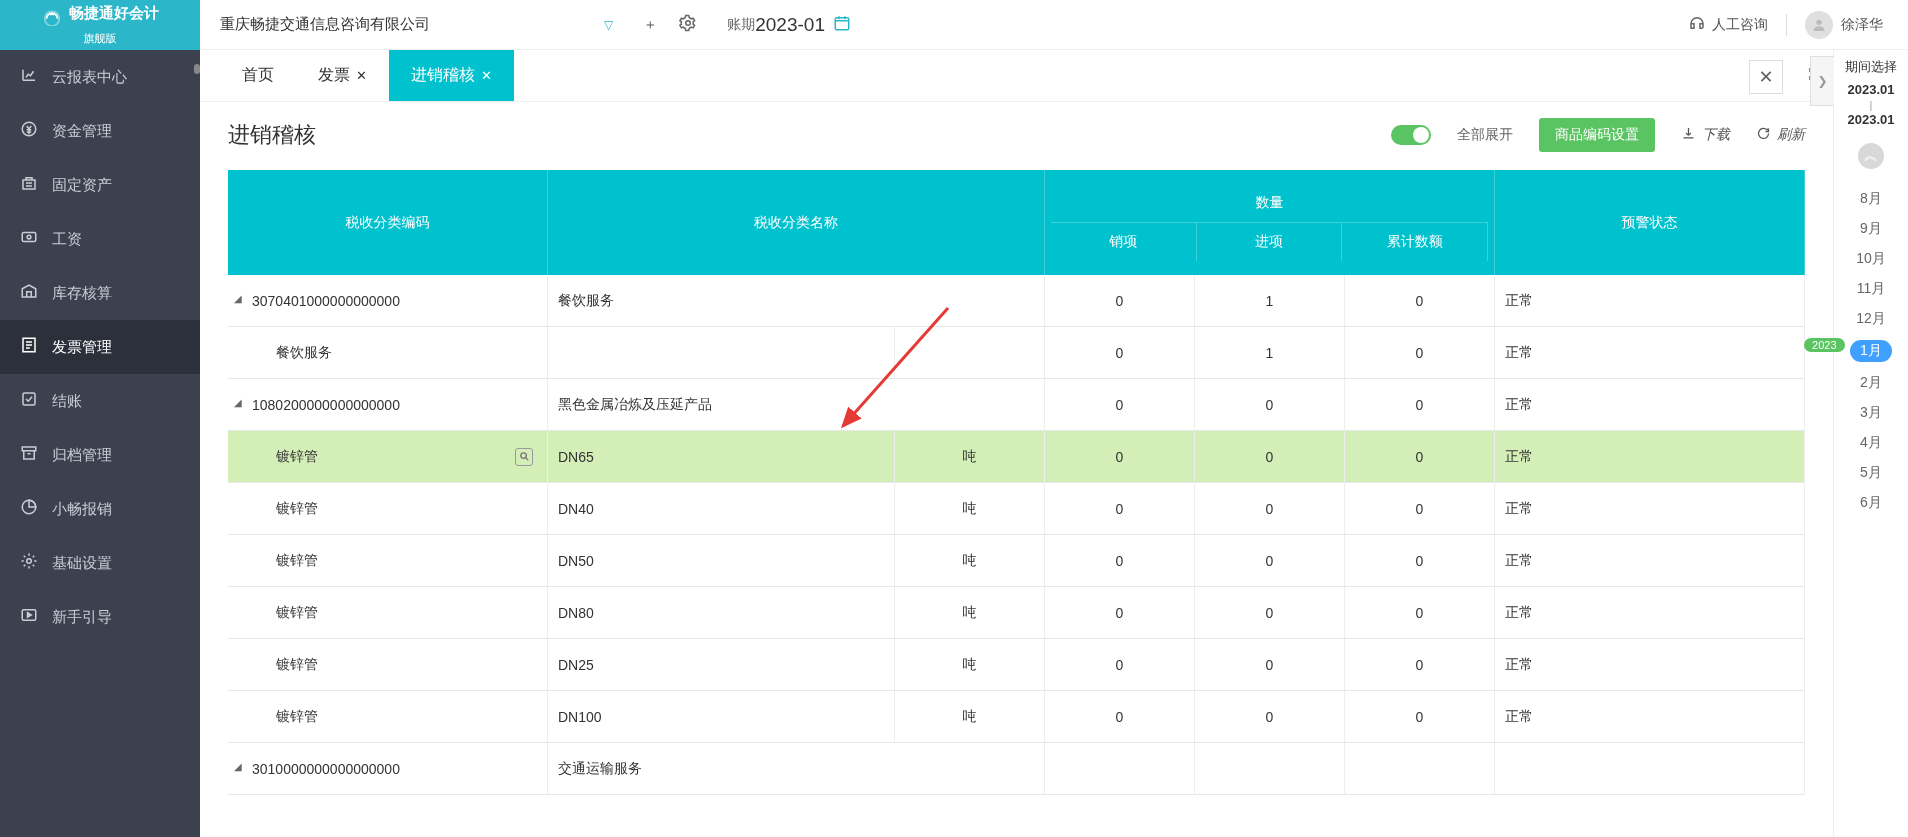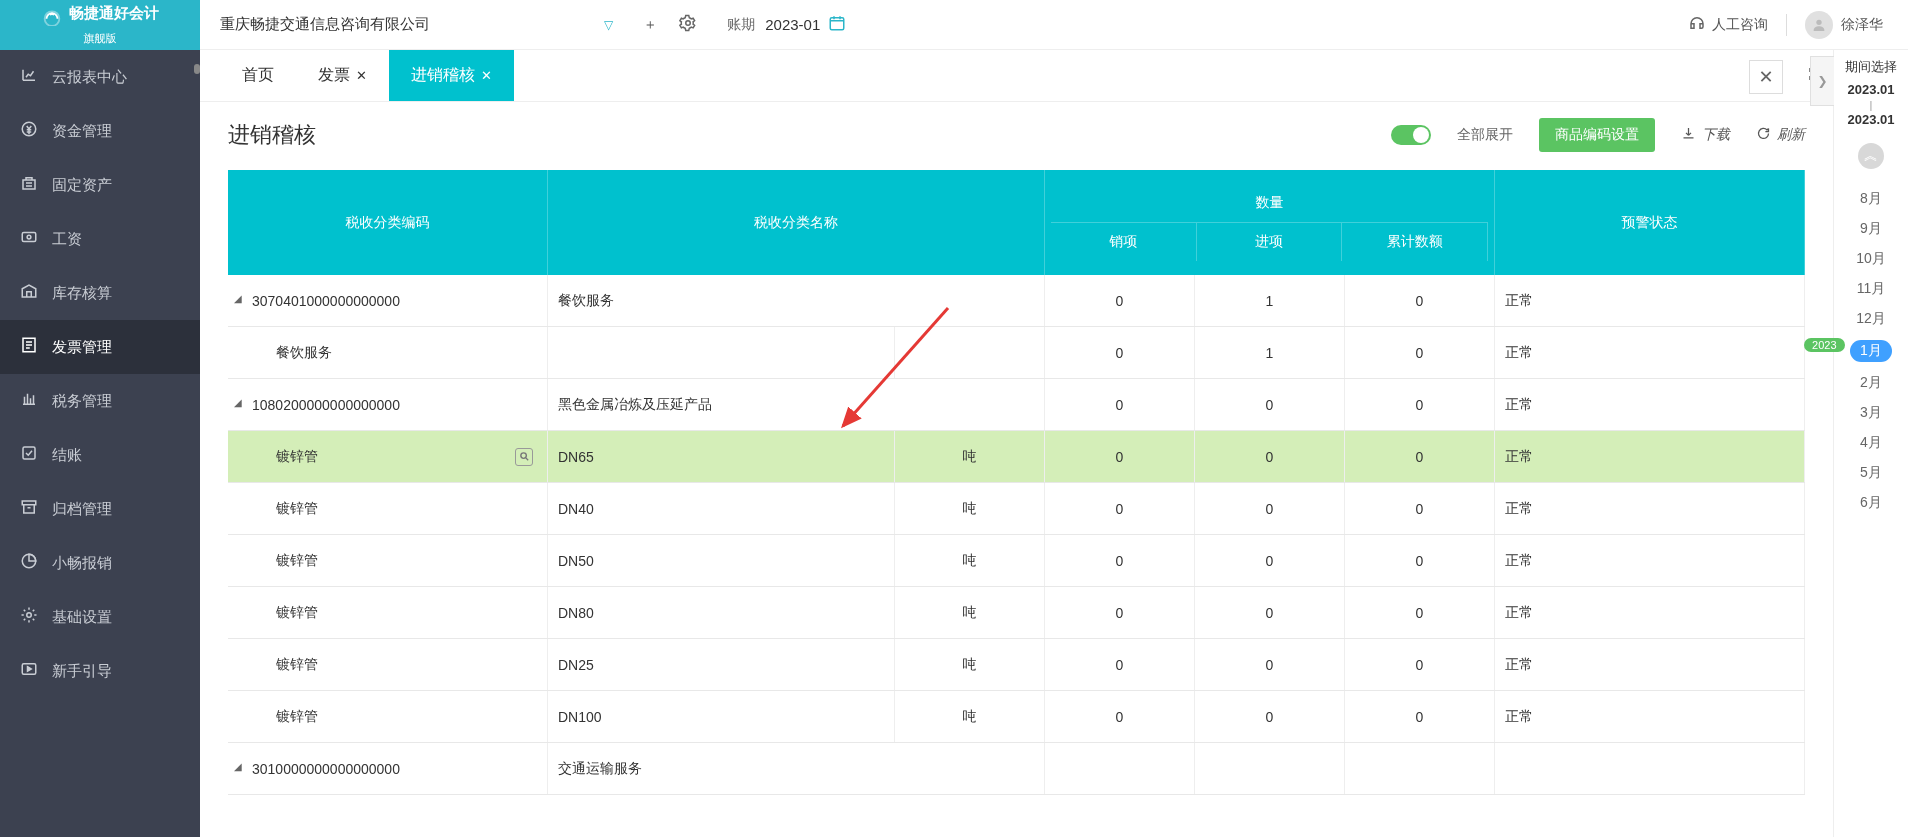--- a/index.html
+++ b/index.html
@@ -7,21 +7,21 @@
 .app { display: flex; flex-direction: column; height: 837px; width: 1908px; }
 .topbar { display: flex; align-items: center; height: 50px; background: #fff; border-bottom: 1px solid #eee; }
 .logo-box { width: 200px; height: 50px; background: #2BB6C9; color: #fff; display: flex; flex-direction: column; align-items: center; justify-content: center; }
 .logo-main { display: flex; align-items: flex-start; gap: 6px; font-size: 15px; font-weight: bold; }
 .logo-sub { font-size: 11px; margin-top: 2px; }
 .company-sel { display: flex; align-items: center; margin-left: 20px; gap: 14px; font-size: 15px; color: #333; }
 .chev-down { color: #2BB6C9; font-size: 12px; cursor: pointer; margin-left: 160px; }
 .top-icons { display: flex; align-items: center; gap: 22px; margin-left: 30px; color: #555; }
 .top-icons span { cursor: pointer; }
 .period-label { margin-left: 30px; color: #666; }
-.period-val { margin-left: 10px; font-size: 15px; }
+.period-val { font-size: 19px; }
 .cal-icon { color: #2BB6C9; margin-left: 8px; font-size: 16px; }
 .topbar-right { margin-left: auto; display: flex; align-items: center; gap: 18px; margin-right: 25px; }
 .helpdesk { display: flex; align-items: center; gap: 6px; color: #555; cursor: pointer; }
 .divider-v { width: 1px; height: 22px; background: #ddd; }
 .user-box { display: flex; align-items: center; gap: 8px; color: #555; cursor: pointer; }
 .avatar { width: 28px; height: 28px; border-radius: 50%; background: #e0e0e0; display: flex; align-items: center; justify-content: center; color: #bbb; }
 .body-row { display: flex; flex: 1; min-height: 0; }
 .sidebar { width: 200px; background: #3C4150; color: #c9cdd4; display: flex; flex-direction: column; overflow-y: auto; position: relative; }
 .sidebar-item { display: flex; align-items: center; gap: 14px; padding: 16px 20px; cursor: pointer; font-size: 15px; }
 .sidebar-item.active { background: #2C303B; color: #fff; }
@@ -175,26 +175,20 @@
         </div>
         <div class="sidebar-item active">
           <span class="side-icon"><svg width="18" height="18" viewBox="0 0 24 24" fill="none" stroke="currentColor" stroke-width="2">
               <rect x="4" y="3" width="16" height="18"></rect>
               <path d="M8 8h8M8 12h8M8 16h5"></path>
             </svg></span>
           <span>发票管理</span>
         </div>
         <div class="sidebar-item">
           <span class="side-icon"><svg width="18" height="18" viewBox="0 0 24 24" fill="none" stroke="currentColor" stroke-width="2">
-              <path d="M4 19h16M6 19V9m4 10V5m4 14v-8m4 8V7"></path>
-            </svg></span>
-          <span>税务管理</span>
-        </div>
-        <div class="sidebar-item">
-          <span class="side-icon"><svg width="18" height="18" viewBox="0 0 24 24" fill="none" stroke="currentColor" stroke-width="2">
               <rect x="4" y="4" width="16" height="16" rx="2"></rect>
               <path d="M8 12l3 3 5-6"></path>
             </svg></span>
           <span>结账</span>
         </div>
         <div class="sidebar-item">
           <span class="side-icon"><svg width="18" height="18" viewBox="0 0 24 24" fill="none" stroke="currentColor" stroke-width="2">
               <rect x="3" y="4" width="18" height="5"></rect>
               <path d="M5 9v11h14V9M10 13h4"></path>
             </svg></span>

